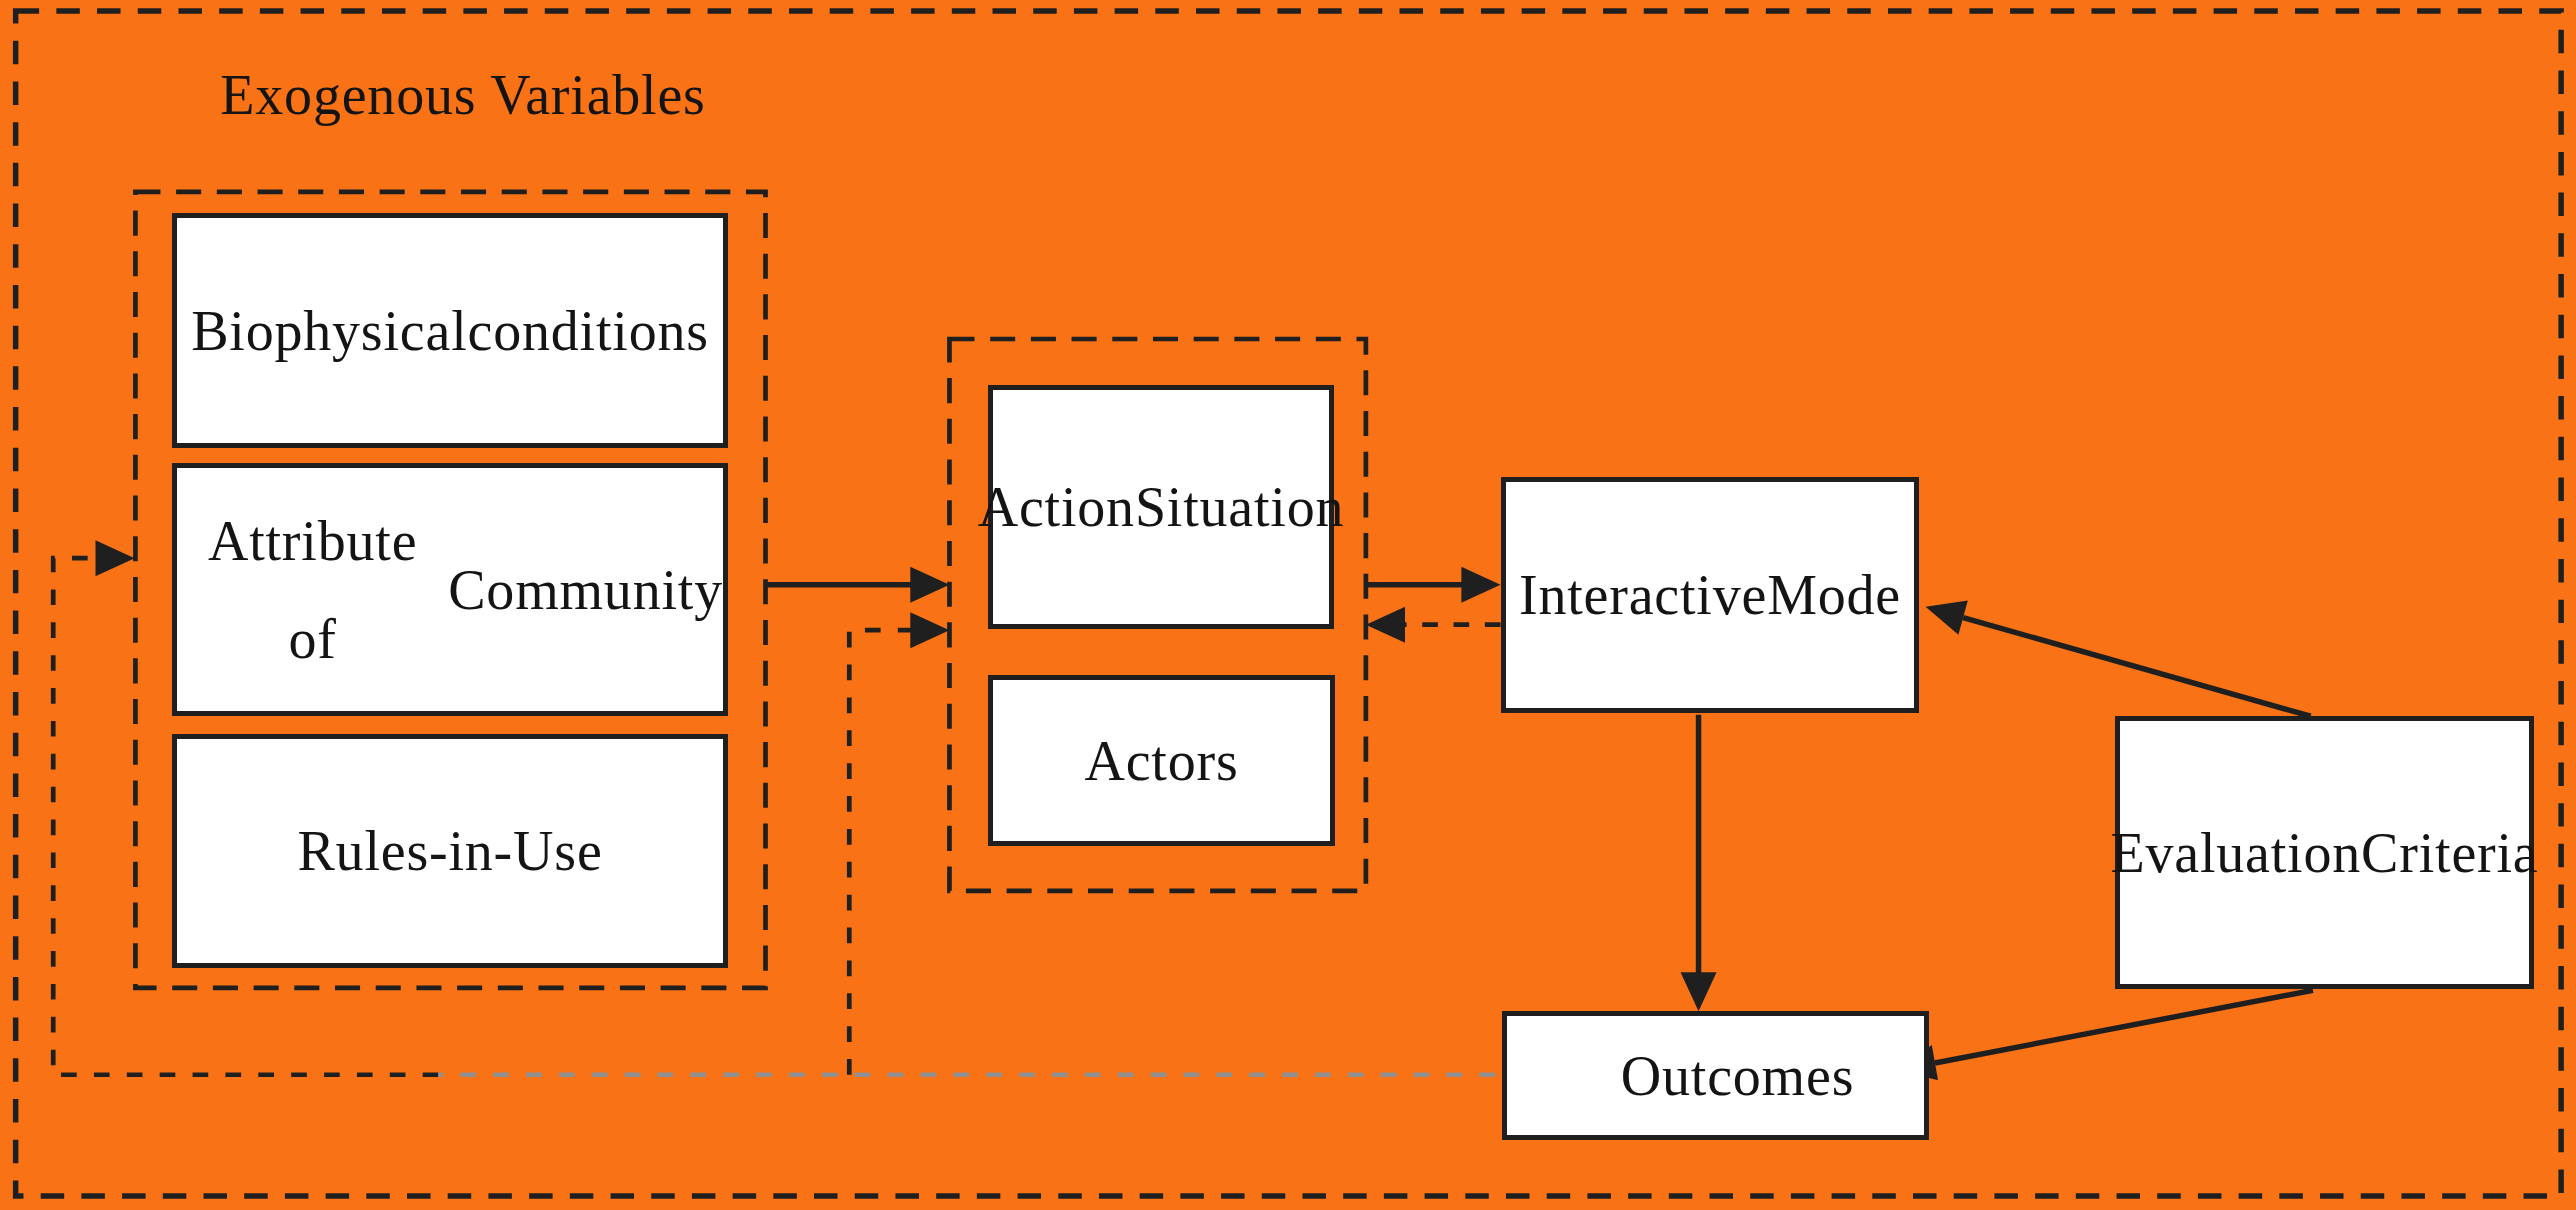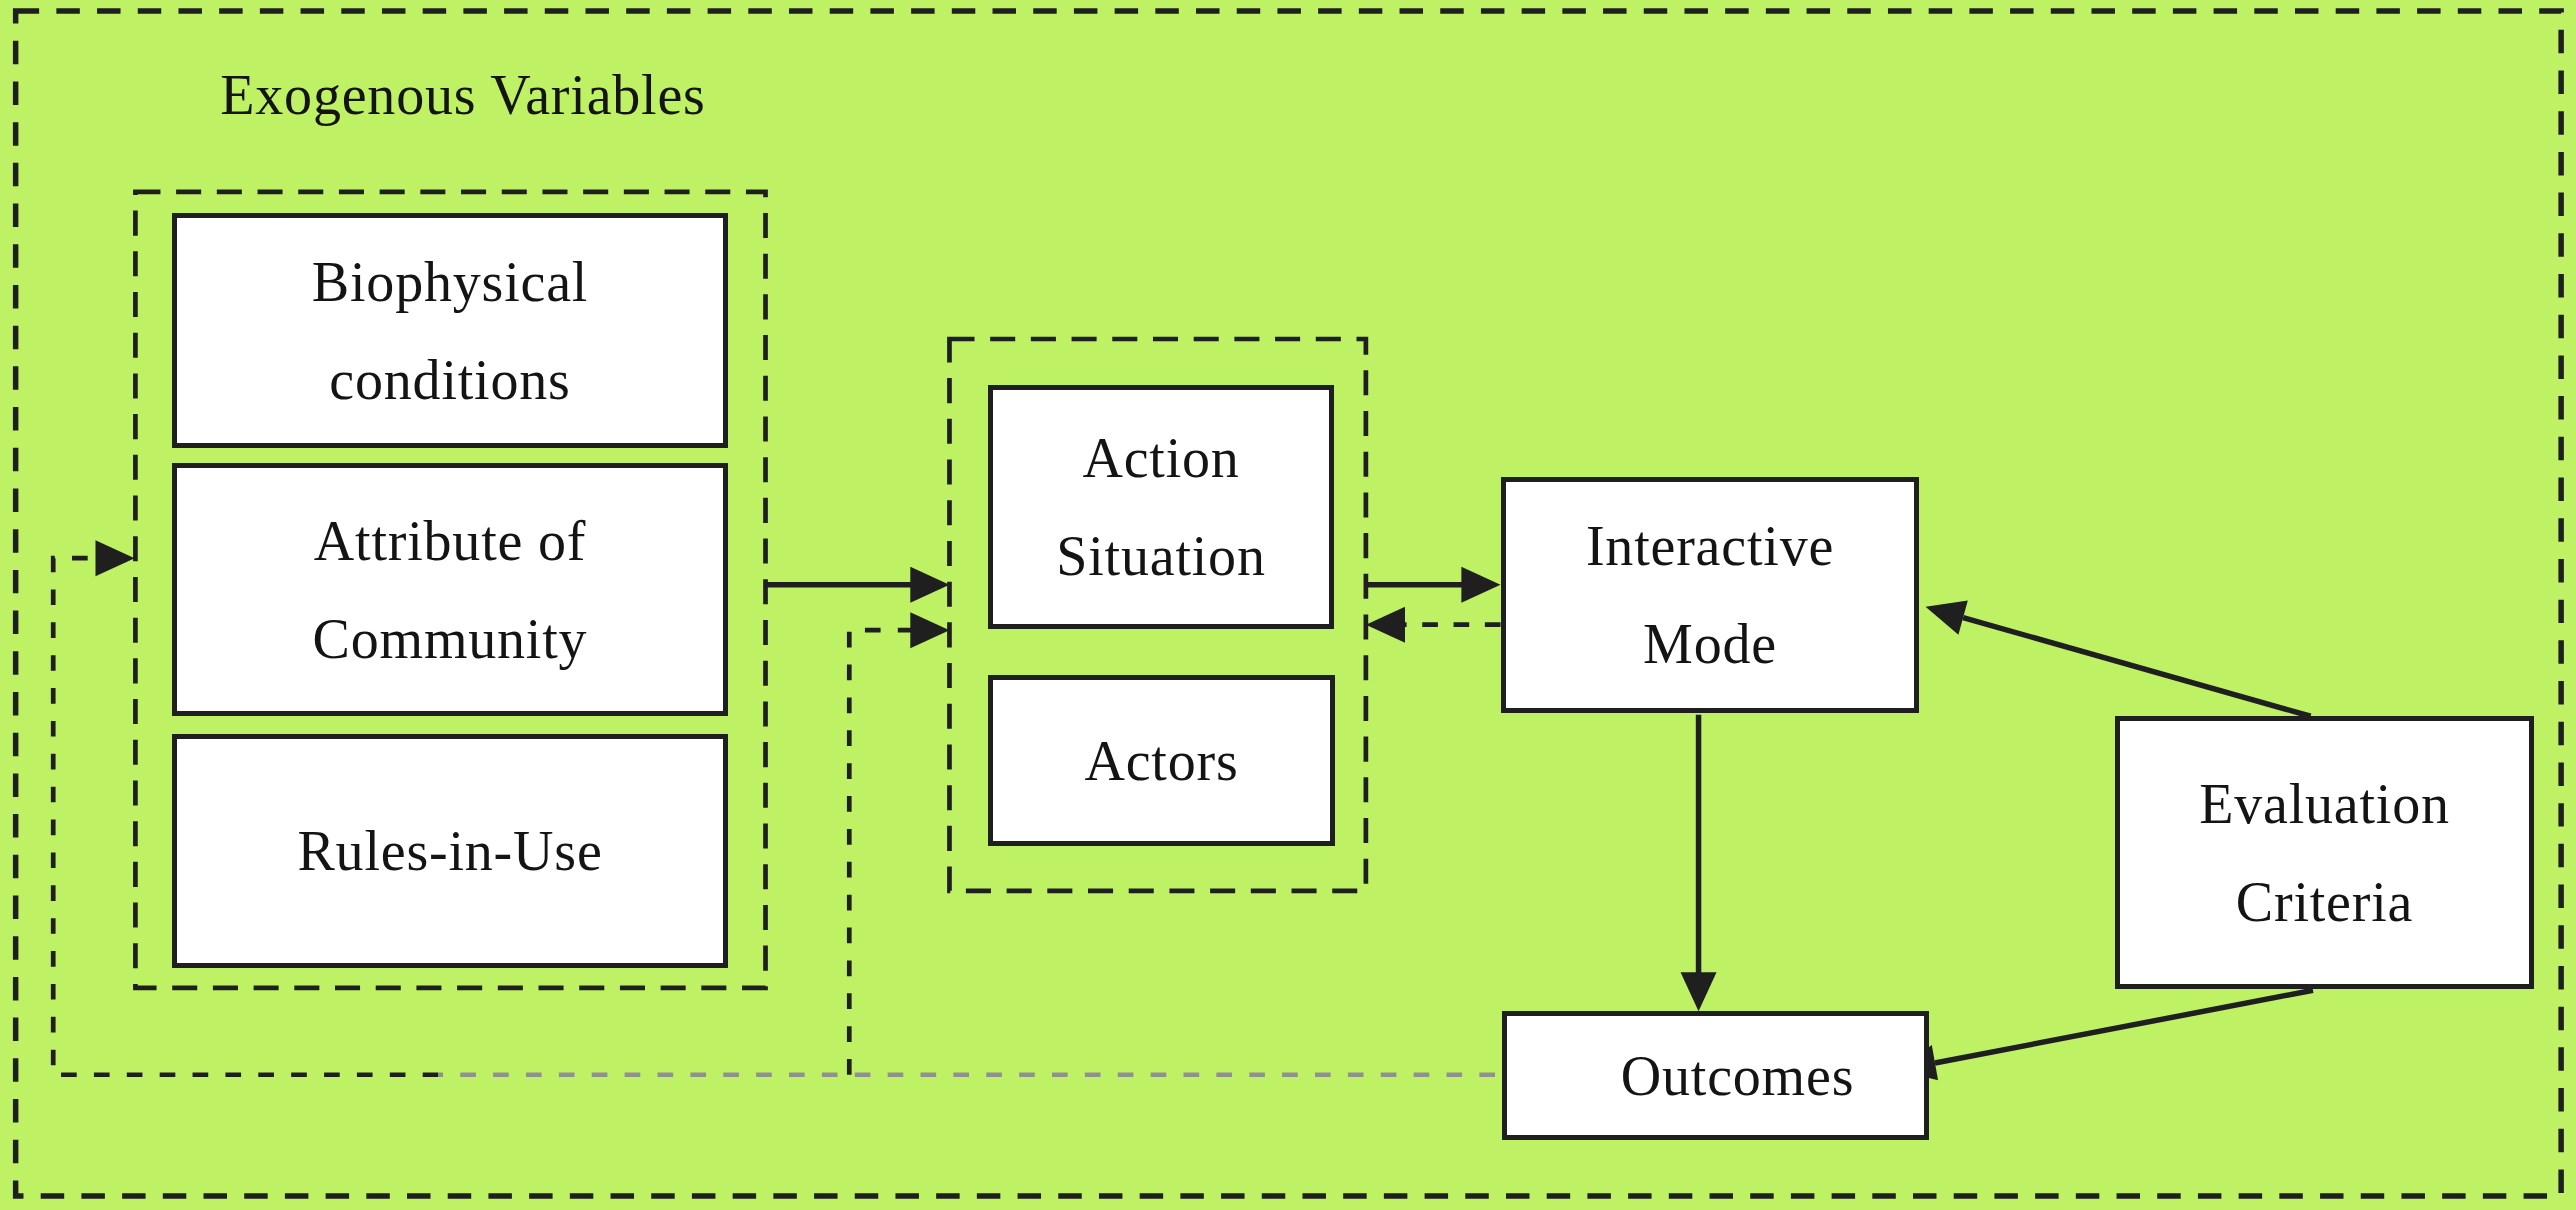--- a/index.html
+++ b/index.html
@@ -1,30 +1,30 @@
 <!DOCTYPE html>
 <html style="font-size:12.5px"><head>
 <meta charset="utf-8">
 <style>
   html,body{margin:0;padding:0;background:#ffffff;}
   .canvas{
     position:relative;
     width:2576px;height:1211px;
-    background:#bef264;
+    background:#f97316;
     font-family:"Liberation Serif","DejaVu Serif",serif;
     color:#141414;
     overflow:hidden;
   }
   .layer{position:absolute;left:0;top:0;width:2576px;height:1211px;}
   .wires{z-index:1;}
   .box{
     position:absolute;
     border:5.5px solid #1f1f1f;
     background:#ffffff;
-    display:flex;flex-direction:column;
+    display:flex;flex-direction:row;
     align-items:center;justify-content:center;
     text-align:center;
     font-size:56px;line-height:98px;
     letter-spacing:0.8px;
     z-index:2;
   }
   .section-label{
     position:absolute;
     transform:translate(-50%,-50%);
     font-size:56px;line-height:63px;

